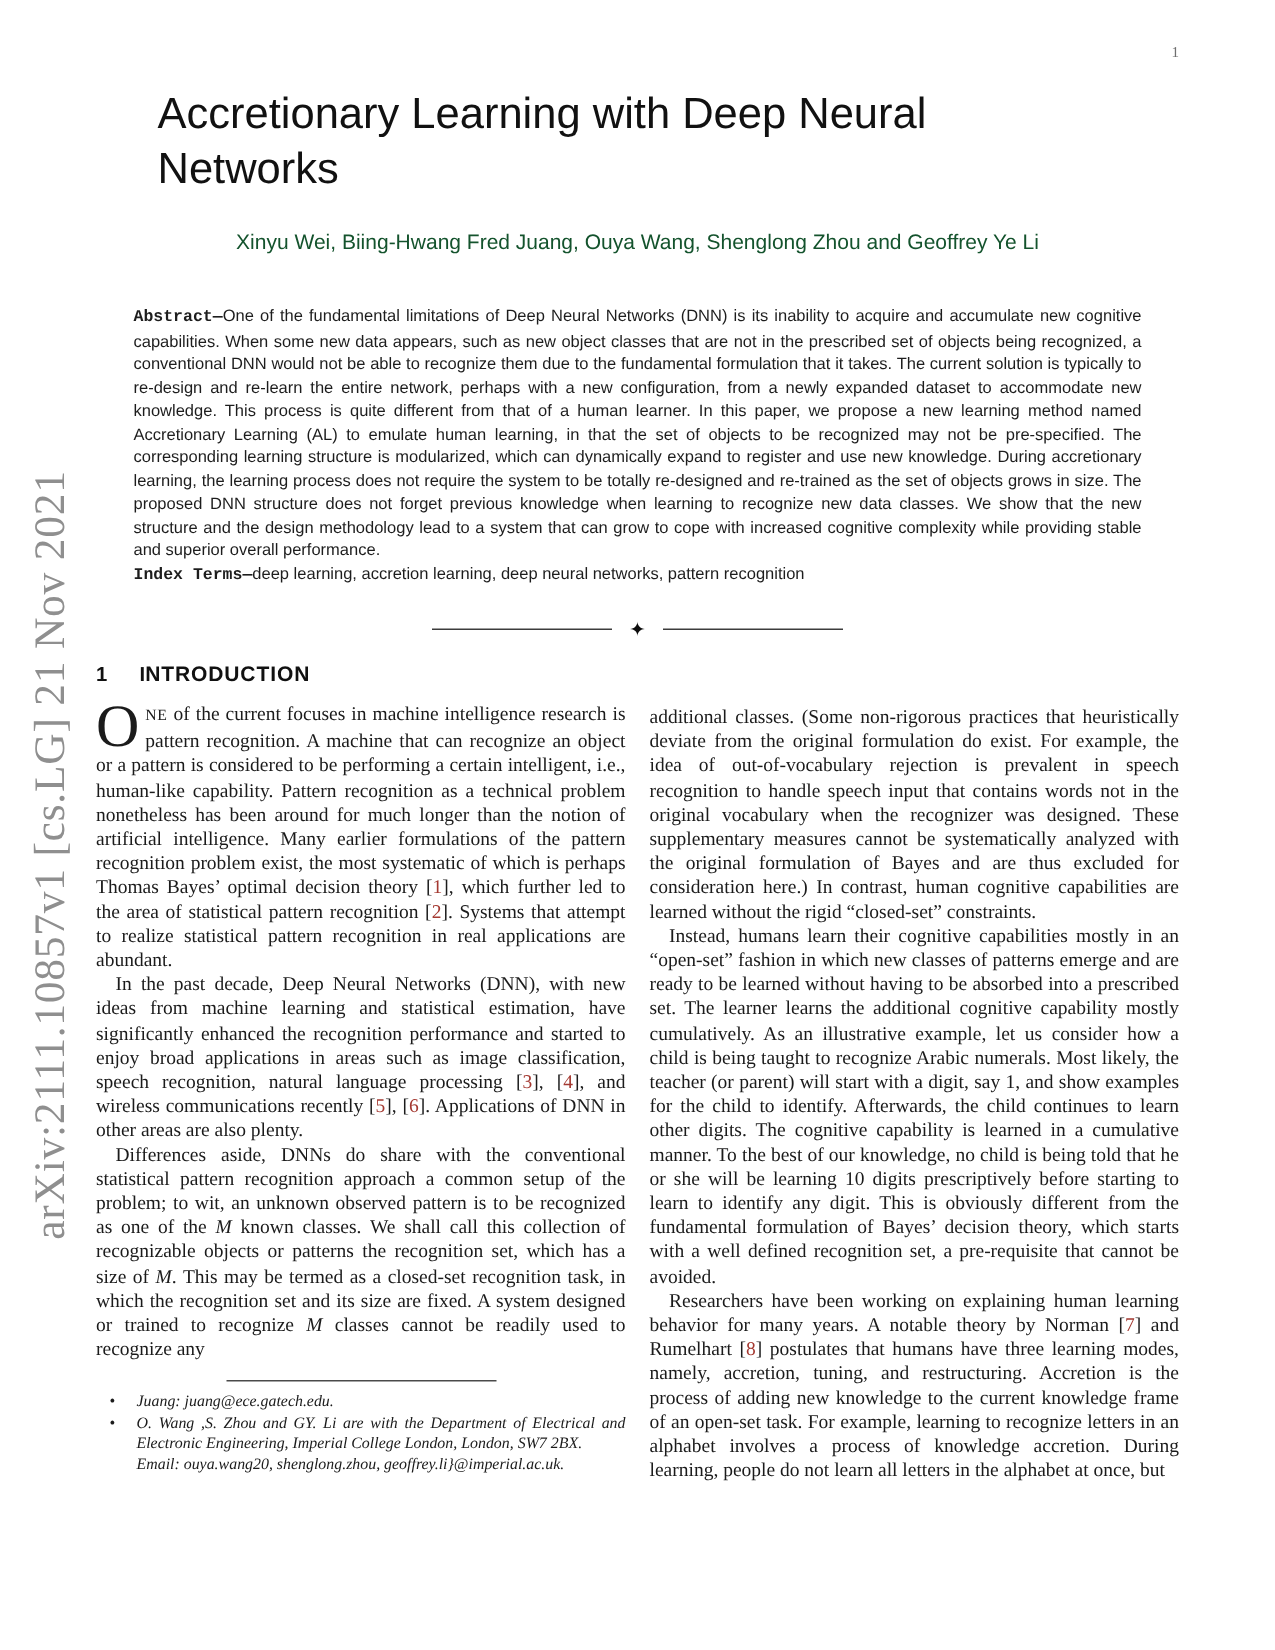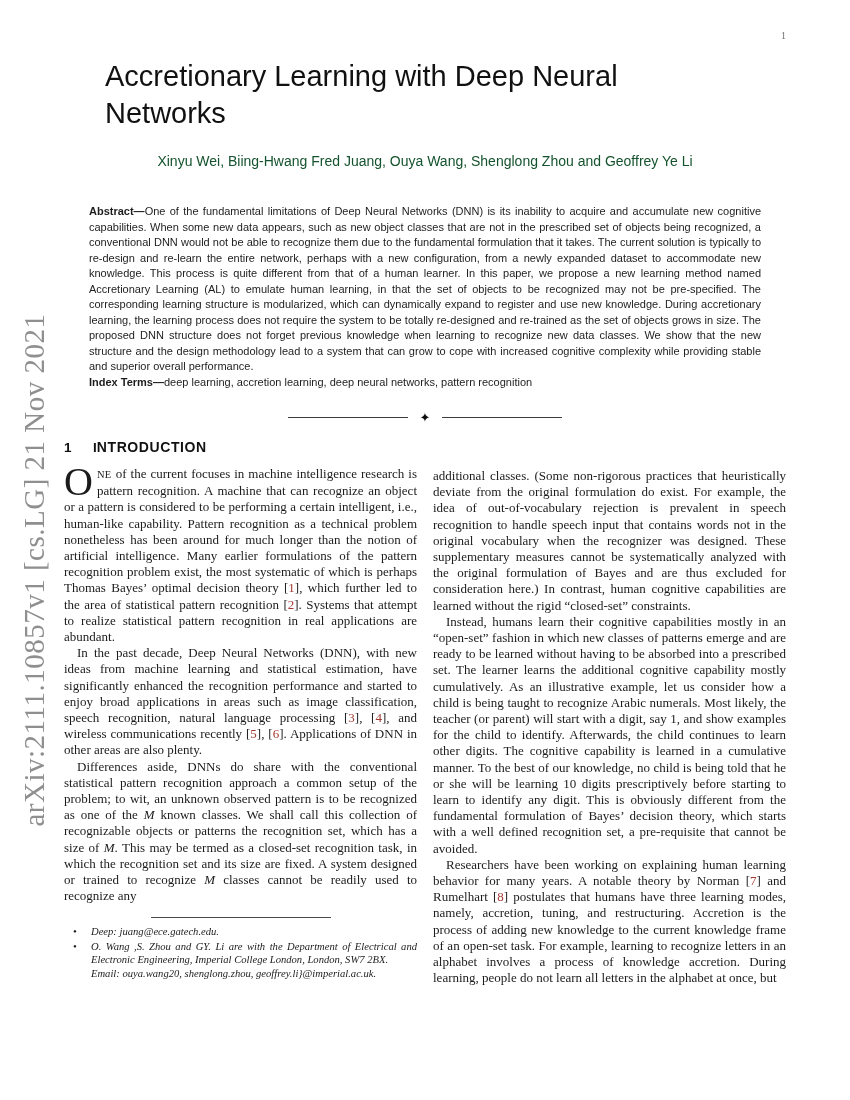--- a/index.html
+++ b/index.html
@@ -43,21 +43,21 @@
   .abstract, .index-terms {
     width: 672px;
     margin: 0 auto;
     font-family: "Liberation Sans", sans-serif;
     font-size: 11px; line-height: 15.5px;
     text-align: justify;
     color: #1d1d1d;
   }
   .abstract { margin-top: 35px; }
   .index-terms { }
-  .lead-label { font-weight: bold; }
+  .lead-label { font-weight: bold; font-family: Liberation Mono, monospace; }
   .separator {
     width: 274px;
     margin: 21px auto 15px auto;
     display: flex; align-items: center; gap: 12px;
   }
   .sep-line { flex: 1; border-top: 1.5px solid #3c3c3c; height: 0; }
   .sep-diamond { font-size: 13px; color: #0d0d0d; line-height: 1; }
   .columns {
     padding: 0 64px;
     display: flex; gap: 16px;
@@ -134,21 +134,21 @@
 
   <div class="col col-left">
     <h2 class="section-heading"><span class="sec-num">1</span><span class="sec-first">I</span><span class="sec-rest">NTRODUCTION</span></h2>
 
     <p class="para" lang="en"><span class="seg-dropcap">O</span><span class="seg-sc">NE</span><span class="seg-text"> of the current focuses in machine intelligence research is pattern recognition. A machine that can recognize an object or a pattern is considered to be performing a certain intelligent, i.e., human-like capability. Pattern recognition as a technical problem nonetheless has been around for much longer than the notion of artificial intelligence. Many earlier formulations of the pattern recognition problem exist, the most systematic of which is perhaps Thomas Bayes’ optimal decision theory </span>[<span class="cite">1</span>]<span class="seg-text">, which further led to the area of statistical pattern recognition </span>[<span class="cite">2</span>]<span class="seg-text">. Systems that attempt to realize statistical pattern recognition in real applications are abundant.</span></p>
     <p class="para indent" lang="en"><span class="seg-text">In the past decade, Deep Neural Networks (DNN), with new ideas from machine learning and statistical estimation, have significantly enhanced the recognition performance and started to enjoy broad applications in areas such as image classification, speech recognition, natural language processing </span>[<span class="cite">3</span>]<span class="seg-text">, </span>[<span class="cite">4</span>]<span class="seg-text">, and wireless communications recently </span>[<span class="cite">5</span>]<span class="seg-text">, </span>[<span class="cite">6</span>]<span class="seg-text">. Applications of DNN in other areas are also plenty.</span></p>
     <p class="para indent" lang="en"><span class="seg-text">Differences aside, DNNs do share with the conventional statistical pattern recognition approach a common setup of the problem; to wit, an unknown observed pattern is to be recognized as one of the </span><span class="seg-math">M</span><span class="seg-text"> known classes. We shall call this collection of recognizable objects or patterns the recognition set, which has a size of </span><span class="seg-math">M</span><span class="seg-text">. This may be termed as a closed-set recognition task, in which the recognition set and its size are fixed. A system designed or trained to recognize </span><span class="seg-math">M</span><span class="seg-text"> classes cannot be readily used to recognize any</span></p>
 
     <div class="footnotes">
       <div class="fn-rule"></div>
-      <div class="fn-item"><span class="fn-bullet">•</span><span class="fn-email">Deep: juang@ece.gatech.edu.</span></div>
+      <div class="fn-item"><span class="fn-bullet">•</span><span class="fn-email">Juang: juang@ece.gatech.edu.</span></div>
       <div class="fn-item"><span class="fn-bullet">•</span><span>O. Wang ,S. Zhou and GY. Li are with the Department of Electrical and Electronic Engineering, Imperial College London, London, SW7 2BX.</span><span class="fn-email">Email: ouya.wang20, shenglong.zhou, geoffrey.li}@imperial.ac.uk.</span></div>
     </div>
   </div>
 
   <div class="col col-right">
     <p class="para" lang="en"><span class="seg-text">additional classes. (Some non-rigorous practices that heuristically deviate from the original formulation do exist. For example, the idea of out-of-vocabulary rejection is prevalent in speech recognition to handle speech input that contains words not in the original vocabulary when the recognizer was designed. These supplementary measures cannot be systematically analyzed with the original formulation of Bayes and are thus excluded for consideration here.) In contrast, human cognitive capabilities are learned without the rigid “closed-set” constraints.</span></p>
     <p class="para indent" lang="en"><span class="seg-text">Instead, humans learn their cognitive capabilities mostly in an “open-set” fashion in which new classes of patterns emerge and are ready to be learned without having to be absorbed into a prescribed set. The learner learns the additional cognitive capability mostly cumulatively. As an illustrative example, let us consider how a child is being taught to recognize Arabic numerals. Most likely, the teacher (or parent) will start with a digit, say 1, and show examples for the child to identify. Afterwards, the child continues to learn other digits. The cognitive capability is learned in a cumulative manner. To the best of our knowledge, no child is being told that he or she will be learning 10 digits prescriptively before starting to learn to identify any digit. This is obviously different from the fundamental formulation of Bayes’ decision theory, which starts with a well defined recognition set, a pre-requisite that cannot be avoided.</span></p>
     <p class="para indent" lang="en"><span class="seg-text">Researchers have been working on explaining human learning behavior for many years. A notable theory by Norman </span>[<span class="cite">7</span>]<span class="seg-text"> and Rumelhart </span>[<span class="cite">8</span>]<span class="seg-text"> postulates that humans have three learning modes, namely, accretion, tuning, and restructuring. Accretion is the process of adding new knowledge to the current knowledge frame of an open-set task. For example, learning to recognize letters in an alphabet involves a process of knowledge accretion. During learning, people do not learn all letters in the alphabet at once, but</span></p>
   </div>
 

